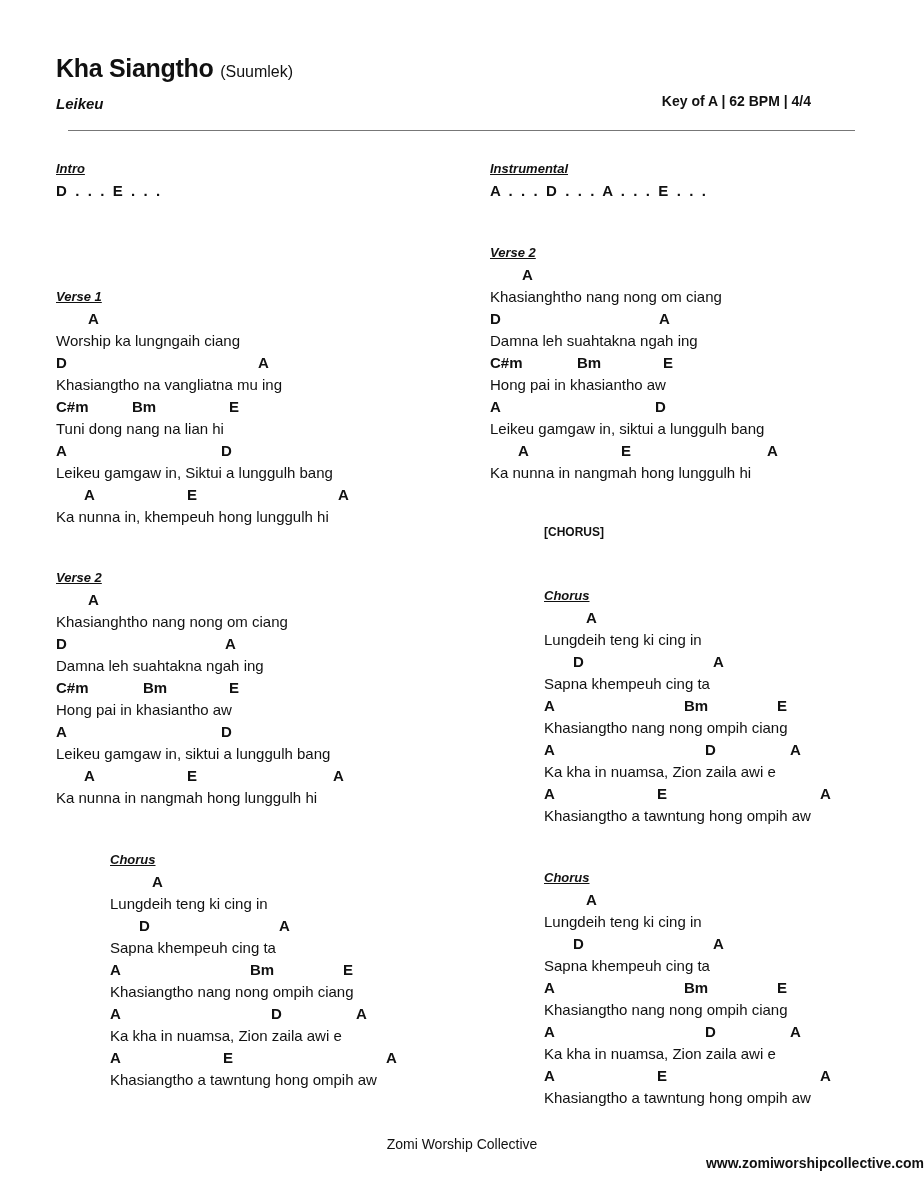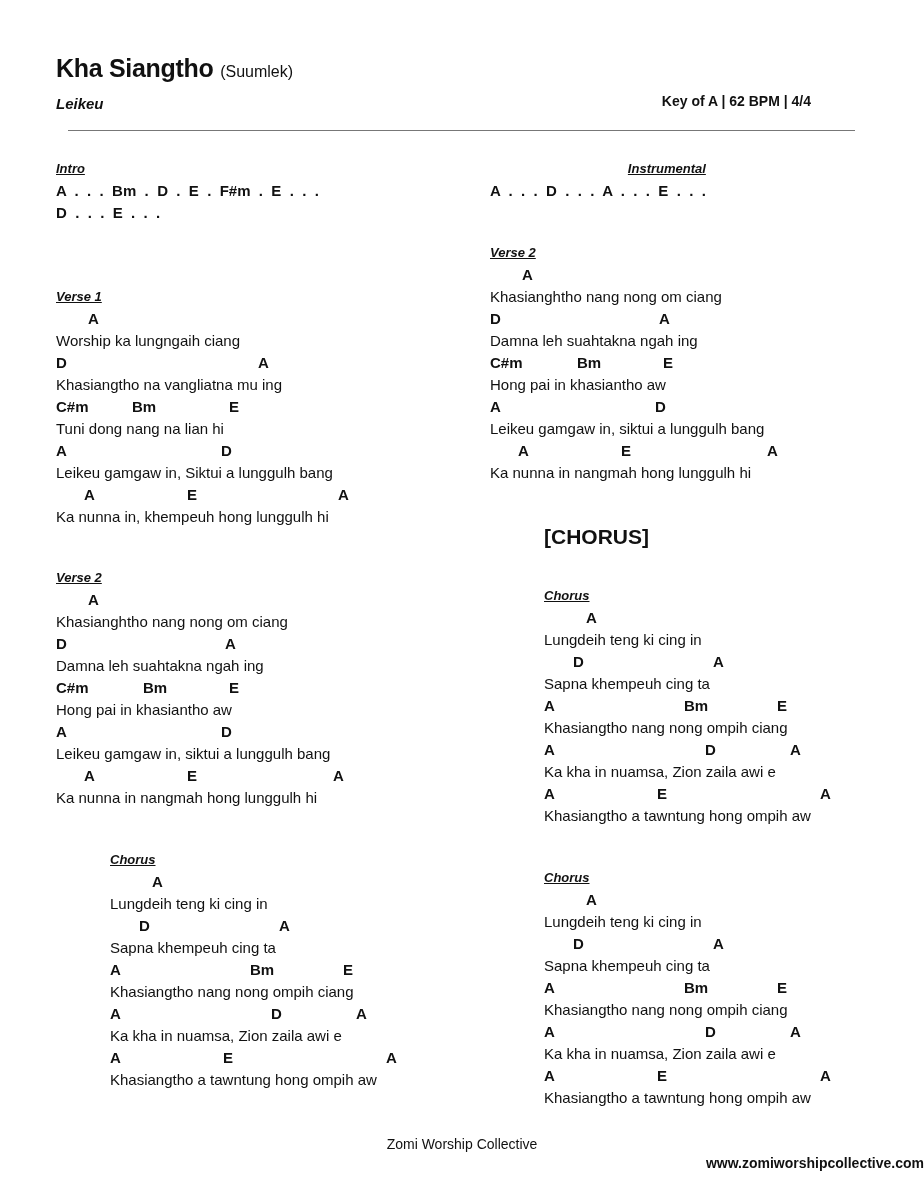--- a/index.html
+++ b/index.html
@@ -9,36 +9,35 @@
   .title .sub { font-size:16px; font-weight:normal; letter-spacing:0; }
   .artist { position:absolute; left:56px; top:95px; font-size:15px; font-weight:bold; font-style:italic; }
   .meta { position:absolute; right:113px; top:93px; font-size:14px; font-weight:bold; }
   .rule { position:absolute; left:68px; top:130px; width:787px; height:1px; background:#777; }
   .section { position:absolute; }
   .sec-title { font-size:13px; font-weight:bold; font-style:italic; text-decoration:underline; height:22px; line-height:22px; }
   .line { position:relative; height:22px; line-height:22px; font-size:15px; white-space:pre; }
   .chord { font-weight:bold; }
   .chord span { position:absolute; top:0; }
   .lyric { font-weight:normal; }
-  .marker { position:absolute; left:544px; top:525px; font-size:21px; font-weight:bold; }
+  .marker { position:absolute; left:544px; top:525px; font-size:12px; font-weight:bold; }
   .footer { position:absolute; left:0; width:924px; text-align:center; font-size:14px; }
   .footer.f1 { top:1136px; }
   .footer.f2 { top:1155px; font-weight:bold;text-align:right; }
 </style>
 </head>
 <body>
 
 <div class="title"><span>Kha Siangtho</span> <span class="sub">(Suumlek)</span></div>
 <div class="artist">Leikeu</div>
 <div class="meta">Key of A | 62 BPM | 4/4</div>
 <div class="rule"></div>
 
 <div class="section" style="left:56px; top:158px;">
   <div class="sec-title">Intro</div>
-  <div class="line chord">A  .  .  .  Bm  .  D  .  E  .  F#m  .  E  .  .  .</div>
   <div class="line chord">D  .  .  .  E  .  .  .</div>
 </div>
 
 <div class="section" style="left:56px; top:286px;">
   <div class="sec-title">Verse 1</div>
 <div class="line chord"><span style="left: 32px;">A</span></div>
     <div class="line lyric">Worship ka lungngaih ciang</div>
     <div class="line chord"><span style="left: 0px;">D</span><span style="left: 202px;">A</span></div>
     <div class="line lyric">Khasiangtho na vangliatna mu ing</div>
     <div class="line chord"><span style="left: 0px;">C#m</span><span style="left: 76px;">Bm</span><span style="left: 173px;">E</span></div>
@@ -70,21 +69,21 @@
     <div class="line chord"><span style="left: 29px;">D</span><span style="left: 169px;">A</span></div>
     <div class="line lyric">Sapna khempeuh cing ta</div>
     <div class="line chord"><span style="left: 0px;">A</span><span style="left: 140px;">Bm</span><span style="left: 233px;">E</span></div>
     <div class="line lyric">Khasiangtho nang nong ompih ciang</div>
     <div class="line chord"><span style="left: 0px;">A</span><span style="left: 161px;">D</span><span style="left: 246px;">A</span></div>
     <div class="line lyric">Ka kha in nuamsa, Zion zaila awi e</div>
     <div class="line chord"><span style="left: 0px;">A</span><span style="left: 113px;">E</span><span style="left: 276px;">A</span></div>
     <div class="line lyric">Khasiangtho a tawntung hong ompih aw</div>
   </div>
 
-<div class="section" style="left:490px; top:158px;text-align:right;">
+<div class="section" style="left:490px; top:158px;">
   <div class="sec-title">Instrumental</div>
   <div class="line chord">A  .  .  .  D  .  .  .  A  .  .  .  E  .  .  .</div>
 </div>
 
 <div class="section" style="left:490px; top:242px;">
   <div class="sec-title">Verse 2</div>
 <div class="line chord"><span style="left: 32px;">A</span></div>
     <div class="line lyric">Khasianghtho nang nong om ciang</div>
     <div class="line chord"><span style="left: 0px;">D</span><span style="left: 169px;">A</span></div>
     <div class="line lyric">Damna leh suahtakna ngah ing</div>

